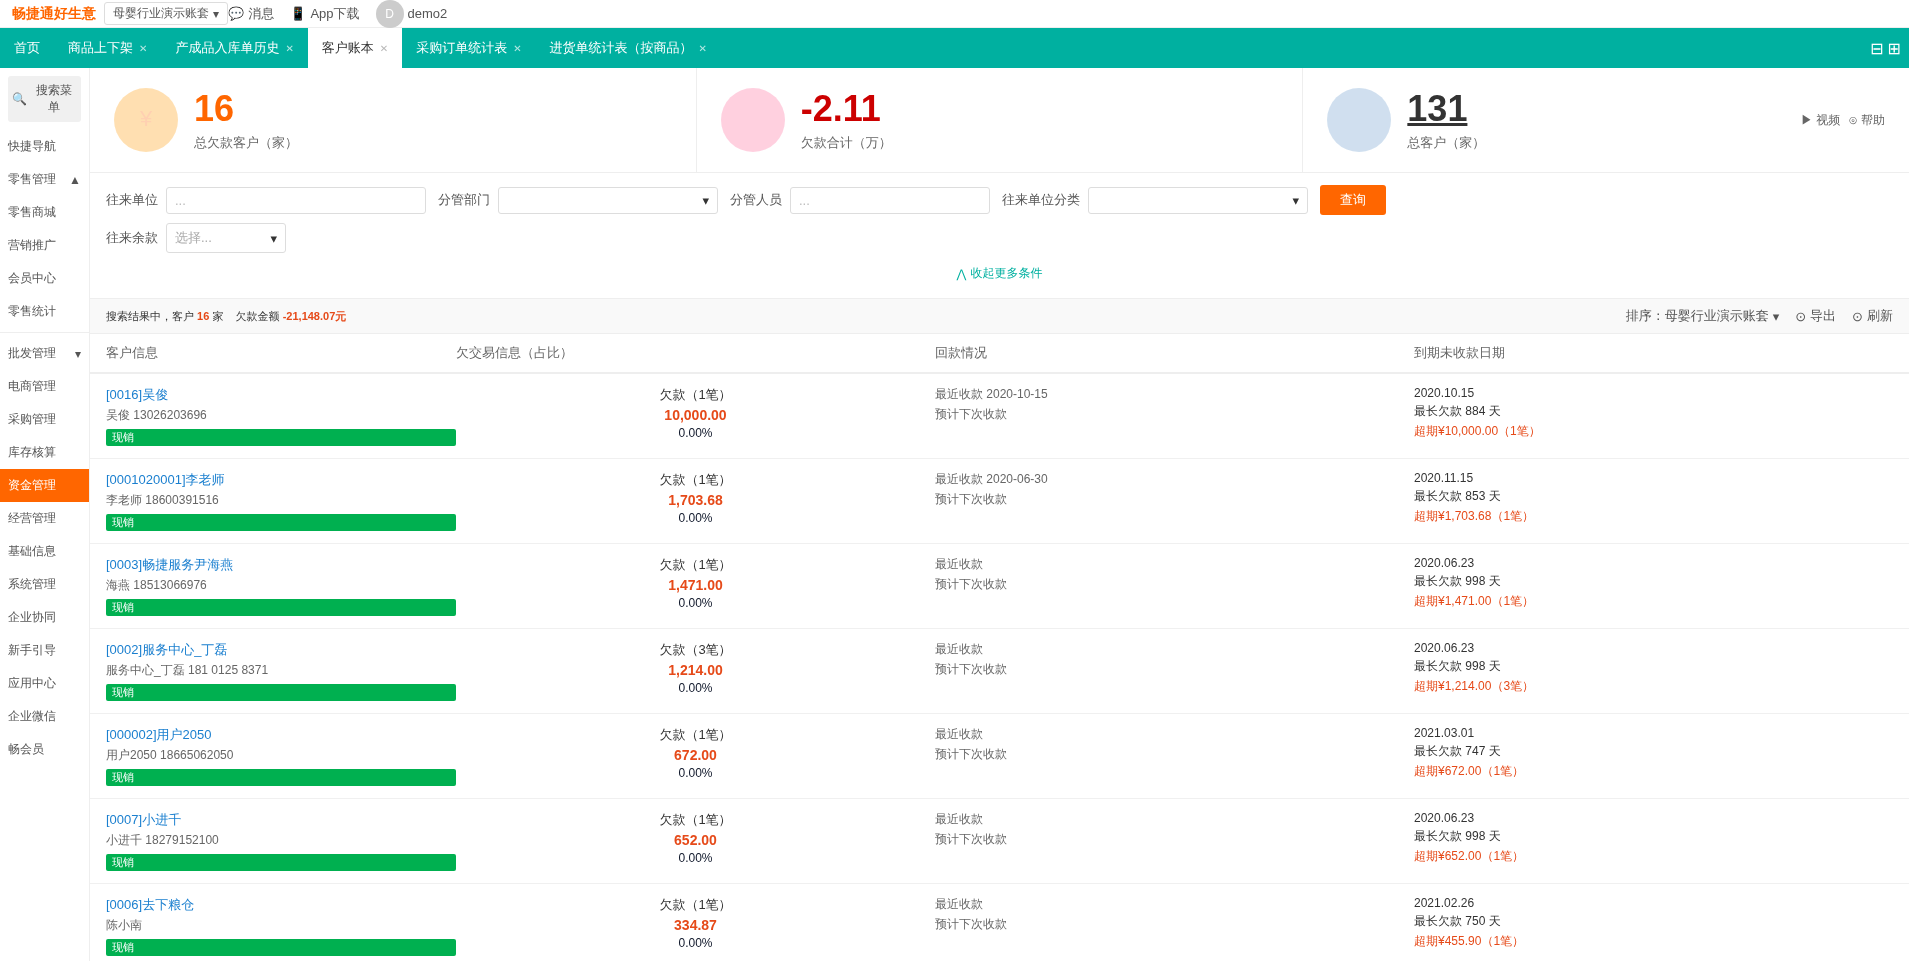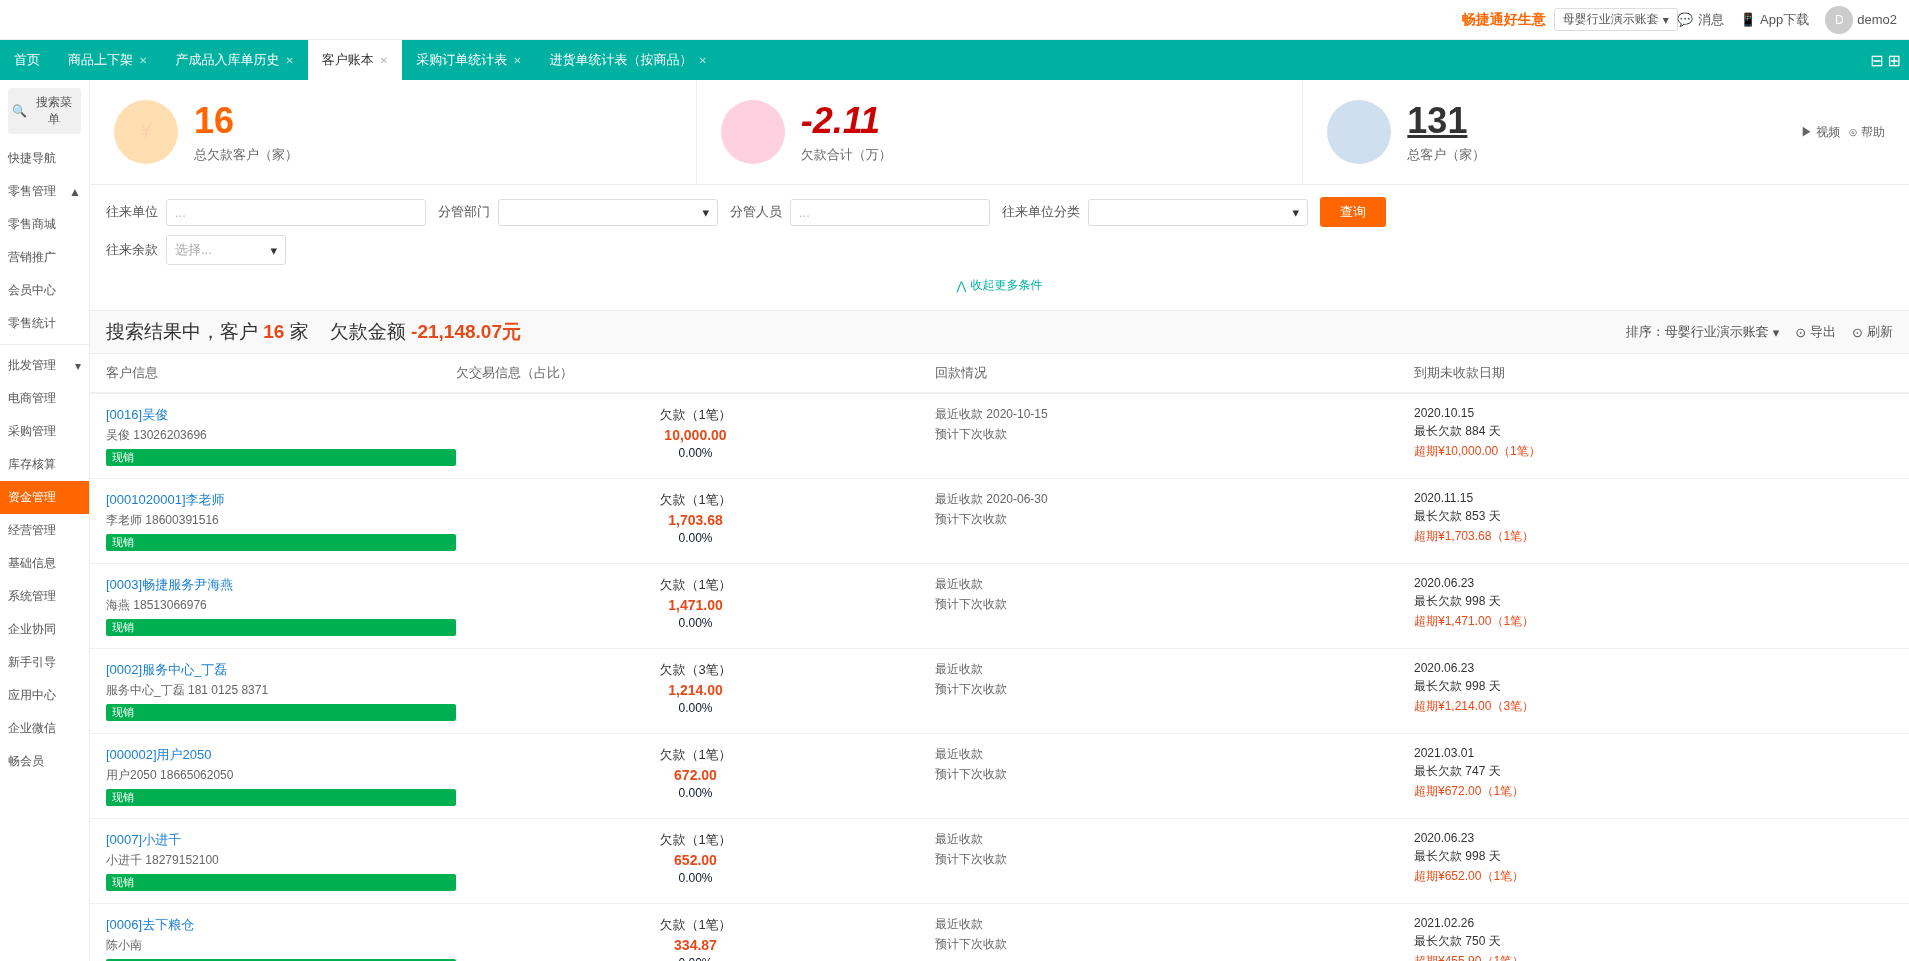--- a/index.html
+++ b/index.html
@@ -1,20 +1,20 @@
 <!DOCTYPE html>
 <html><head>
   <meta charset="utf-8">
   <style>
     * { margin: 0; padding: 0; box-sizing: border-box; }
     body { font-family: 'Microsoft YaHei', Arial, sans-serif; font-size: 13px; background: #f5f5f5; color: #333; overflow: hidden; }
 
     
     .app-container { display: flex; flex-direction: column; height: 961px; width: 1909px; }
-    .top-bar { height: 40px; background: #fff; display: flex; align-items: center; justify-content: flex-end; border-bottom: 1px solid #eee; padding: 0 12px; }
+    .top-bar { height: 28px; background: #fff; display: flex; align-items: center; justify-content: flex-start; border-bottom: 1px solid #eee; padding: 0 12px; }
     .top-bar-left { display: flex; align-items: center; gap: 8px; }
     .logo-text { color: #ff6600; font-size: 14px; font-weight: bold; }
     .company-selector { display: flex; align-items: center; gap: 4px; color: #555; font-size: 12px; border: 1px solid #ddd; padding: 2px 8px; border-radius: 3px; cursor: pointer; }
     .top-bar-right { display: flex; align-items: center; gap: 16px; color: #555; font-size: 13px; }
     .top-bar-right span { cursor: pointer; display: flex; align-items: center; gap: 4px; }
     .avatar { width: 28px; height: 28px; border-radius: 50%; background: #ccc; display: flex; align-items: center; justify-content: center; color: #fff; font-size: 12px; }
 
     
     .tab-bar { height: 40px; background: #00b0a0; display: flex; align-items: stretch; }
     .tab-item { display: flex; align-items: center; padding: 0 14px; color: #fff; font-size: 13px; cursor: pointer; gap: 6px; position: relative; white-space: nowrap; }
@@ -42,40 +42,40 @@
     .stats-row { display: flex; background: #fff; border-bottom: 1px solid #eee; }
     .stat-card { flex: 1; padding: 20px 24px; display: flex; align-items: center; gap: 16px; border-right: 1px solid #eee; }
     .stat-card:last-child { border-right: none; }
     .stat-icon { width: 64px; height: 64px; border-radius: 50%; display: flex; align-items: center; justify-content: center; font-size: 28px; opacity: 0.3; }
     .stat-icon.orange { background: #ff9900; color: #ff9900; }
     .stat-icon.pink { background: #ff6699; color: #ff6699; }
     .stat-icon.blue { background: #6699cc; color: #6699cc; }
     .stat-info { display: flex; flex-direction: column; }
     .stat-value { font-size: 36px; font-weight: bold; }
     .stat-value.orange { color: #ff6600; }
-    .stat-value.red { color: #cc0000; font-style: italic; }
+    .stat-value.red { color: #cc0000; }
     .stat-value.dark { color: #333; font-weight: 900; text-decoration: underline; }
     .stat-label { font-size: 13px; color: #666; margin-top: 4px; }
     .stat-card-right { margin-left: auto; display: flex; gap: 8px; align-items: center; font-size: 12px; color: #666; }
 
     
     .filter-area { background: #fff; padding: 12px 16px; border-bottom: 1px solid #eee; }
     .filter-row { display: flex; align-items: center; gap: 12px; margin-bottom: 8px; flex-wrap: wrap; }
     .filter-item { display: flex; align-items: center; gap: 8px; }
     .filter-label { color: #555; font-size: 13px; white-space: nowrap; }
     .filter-input { border: 1px solid #ddd; border-radius: 3px; padding: 5px 8px; font-size: 13px; color: #333; min-width: 200px; display: flex; align-items: center; justify-content: space-between; cursor: pointer; }
     .filter-input-wide { min-width: 260px; }
     .filter-select { border: 1px solid #ddd; border-radius: 3px; padding: 5px 8px; font-size: 13px; color: #333; min-width: 120px; display: flex; align-items: center; justify-content: space-between; cursor: pointer; }
     .btn-search { background: #ff6600; color: #fff; border: none; border-radius: 3px; padding: 6px 20px; font-size: 13px; cursor: pointer; }
     .collapse-row { display: flex; justify-content: center; padding: 4px 0; }
     .collapse-btn { color: #00b0a0; font-size: 12px; cursor: pointer; display: flex; align-items: center; gap: 4px; }
 
     
     .result-bar { display: flex; align-items: center; justify-content: space-between; padding: 8px 16px; background: #f9f9f9; border-bottom: 1px solid #eee; }
-    .result-info { font-size: 19px; color: #555; }
+    .result-info { font-size: 11px; color: #555; }
     .result-info span { color: #333; }
     .result-actions { display: flex; align-items: center; gap: 16px; font-size: 13px; color: #555; }
     .result-sort { display: flex; align-items: center; gap: 4px; cursor: pointer; }
     .result-action-btn { display: flex; align-items: center; gap: 4px; cursor: pointer; color: #555; }
 
     
     .data-table { width: 100%; background: #fff; }
     .table-header { display: grid; grid-template-columns: 350px 1fr 1fr 1fr; background: #fff; border-bottom: 2px solid #eee; padding: 10px 16px; font-size: 13px; color: #666; font-weight: normal; }
     .table-row { display: grid; grid-template-columns: 350px 1fr 1fr 1fr; padding: 12px 16px; border-bottom: 1px solid #f0f0f0; background: #fff; align-items: start; }
     .customer-info { display: flex; flex-direction: column; gap: 3px; }

